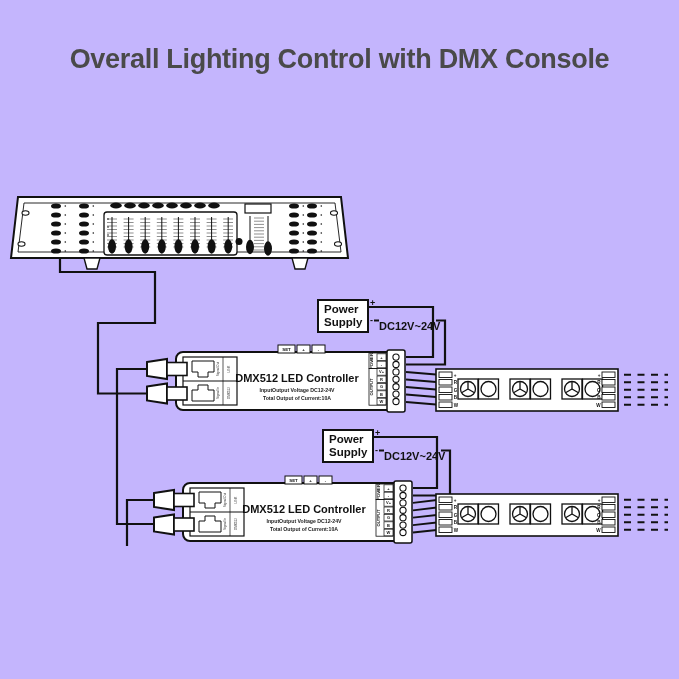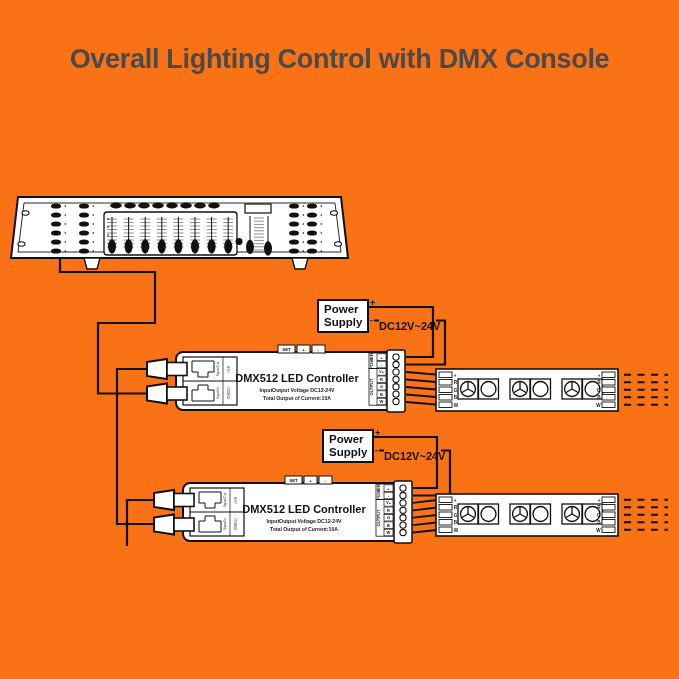--- a/index.html
+++ b/index.html
@@ -1,16 +1,16 @@
 <!DOCTYPE html>
 <html><head>
 <meta charset="utf-8">
 <style>
   html,body{margin:0;padding:0;background:#fff;}
-  .stage{position:relative;width:679px;height:679px;background:#f97316;overflow:hidden;font-family:"Liberation Sans",sans-serif;}
+  .stage{position:relative;width:679px;height:679px;background:#c4b5fd;overflow:hidden;font-family:"Liberation Sans",sans-serif;}
   .stage h1{position:absolute;top:44px;left:0;width:100%;margin:0;text-align:center;
     font-size:27px;font-weight:bold;color:#4a4a4a;letter-spacing:-0.3px;}
   .stage svg{position:absolute;top:0;left:0;}
   svg text{font-family:"Liberation Sans",sans-serif;fill:#111;}
   .t-title{font-size:11px;font-weight:bold;}
   .t-spec{font-size:5.2px;font-weight:bold;fill:#222;}
   .t-cell{font-size:4px;font-weight:bold;}
   .t-rotlbl{font-size:4.2px;font-weight:bold;}
   .t-rot{font-size:3.1px;fill:#333;}
   .t-pad{font-size:4.6px;font-weight:bold;}

